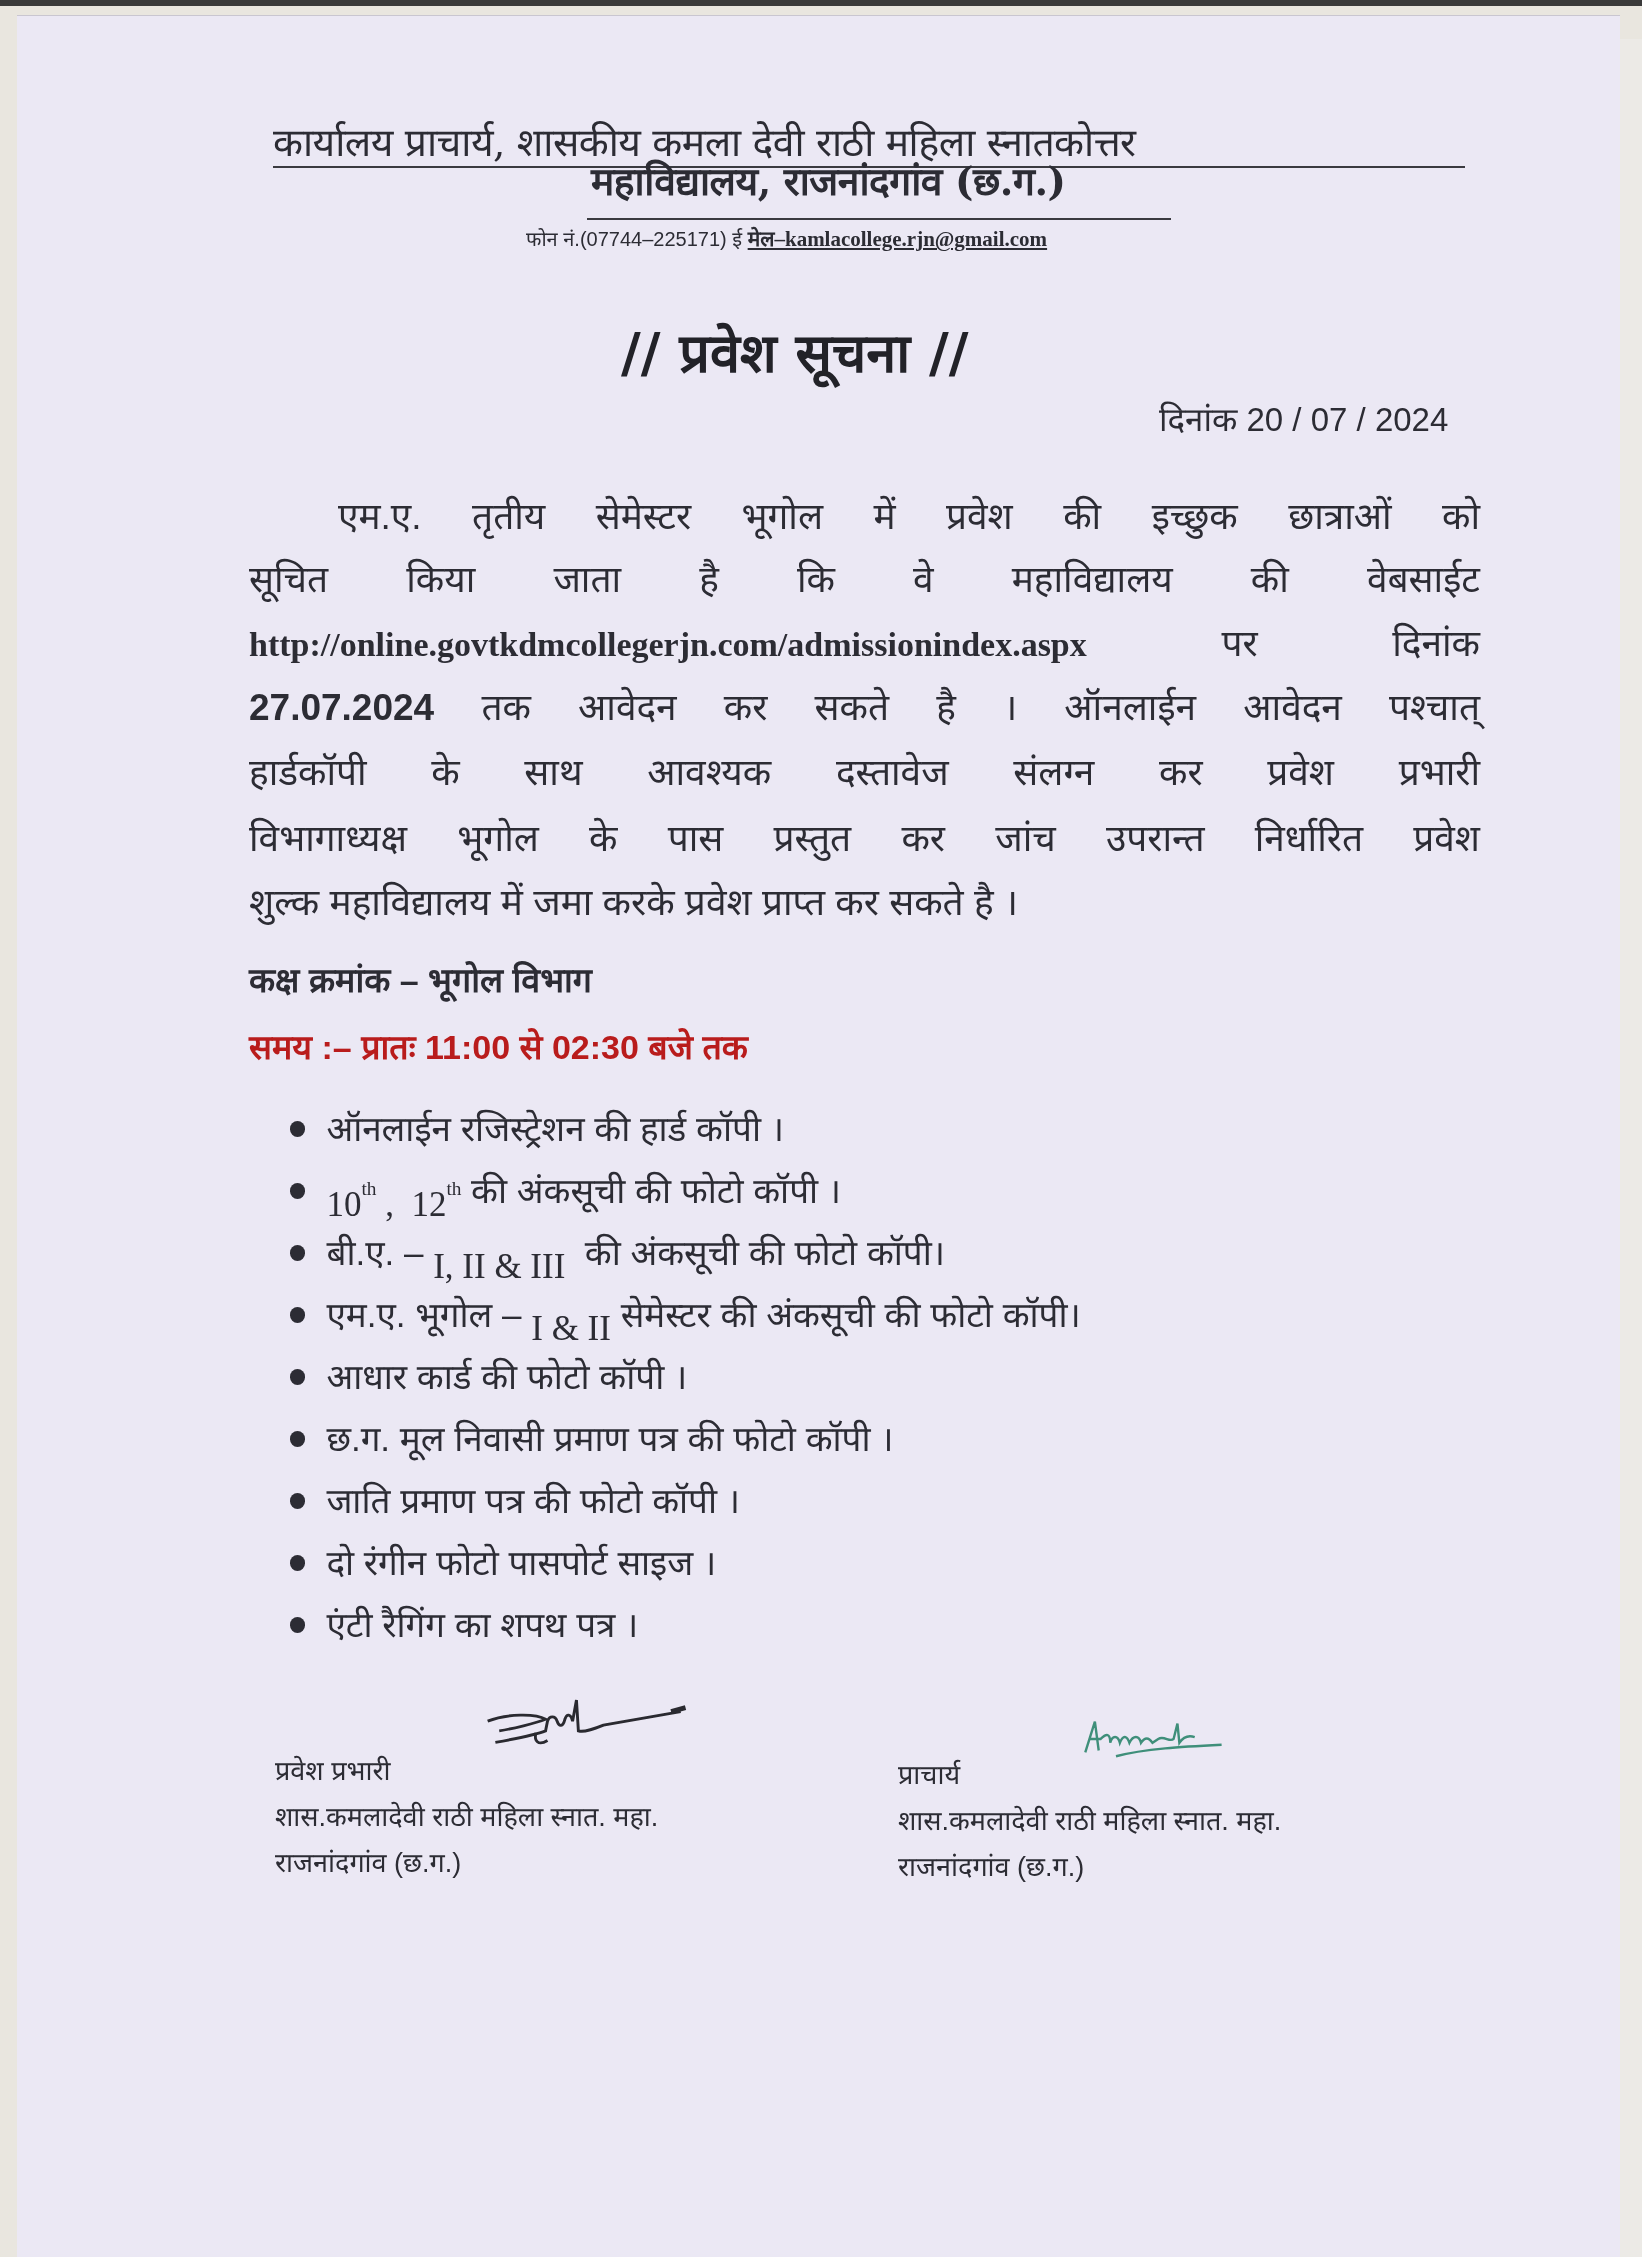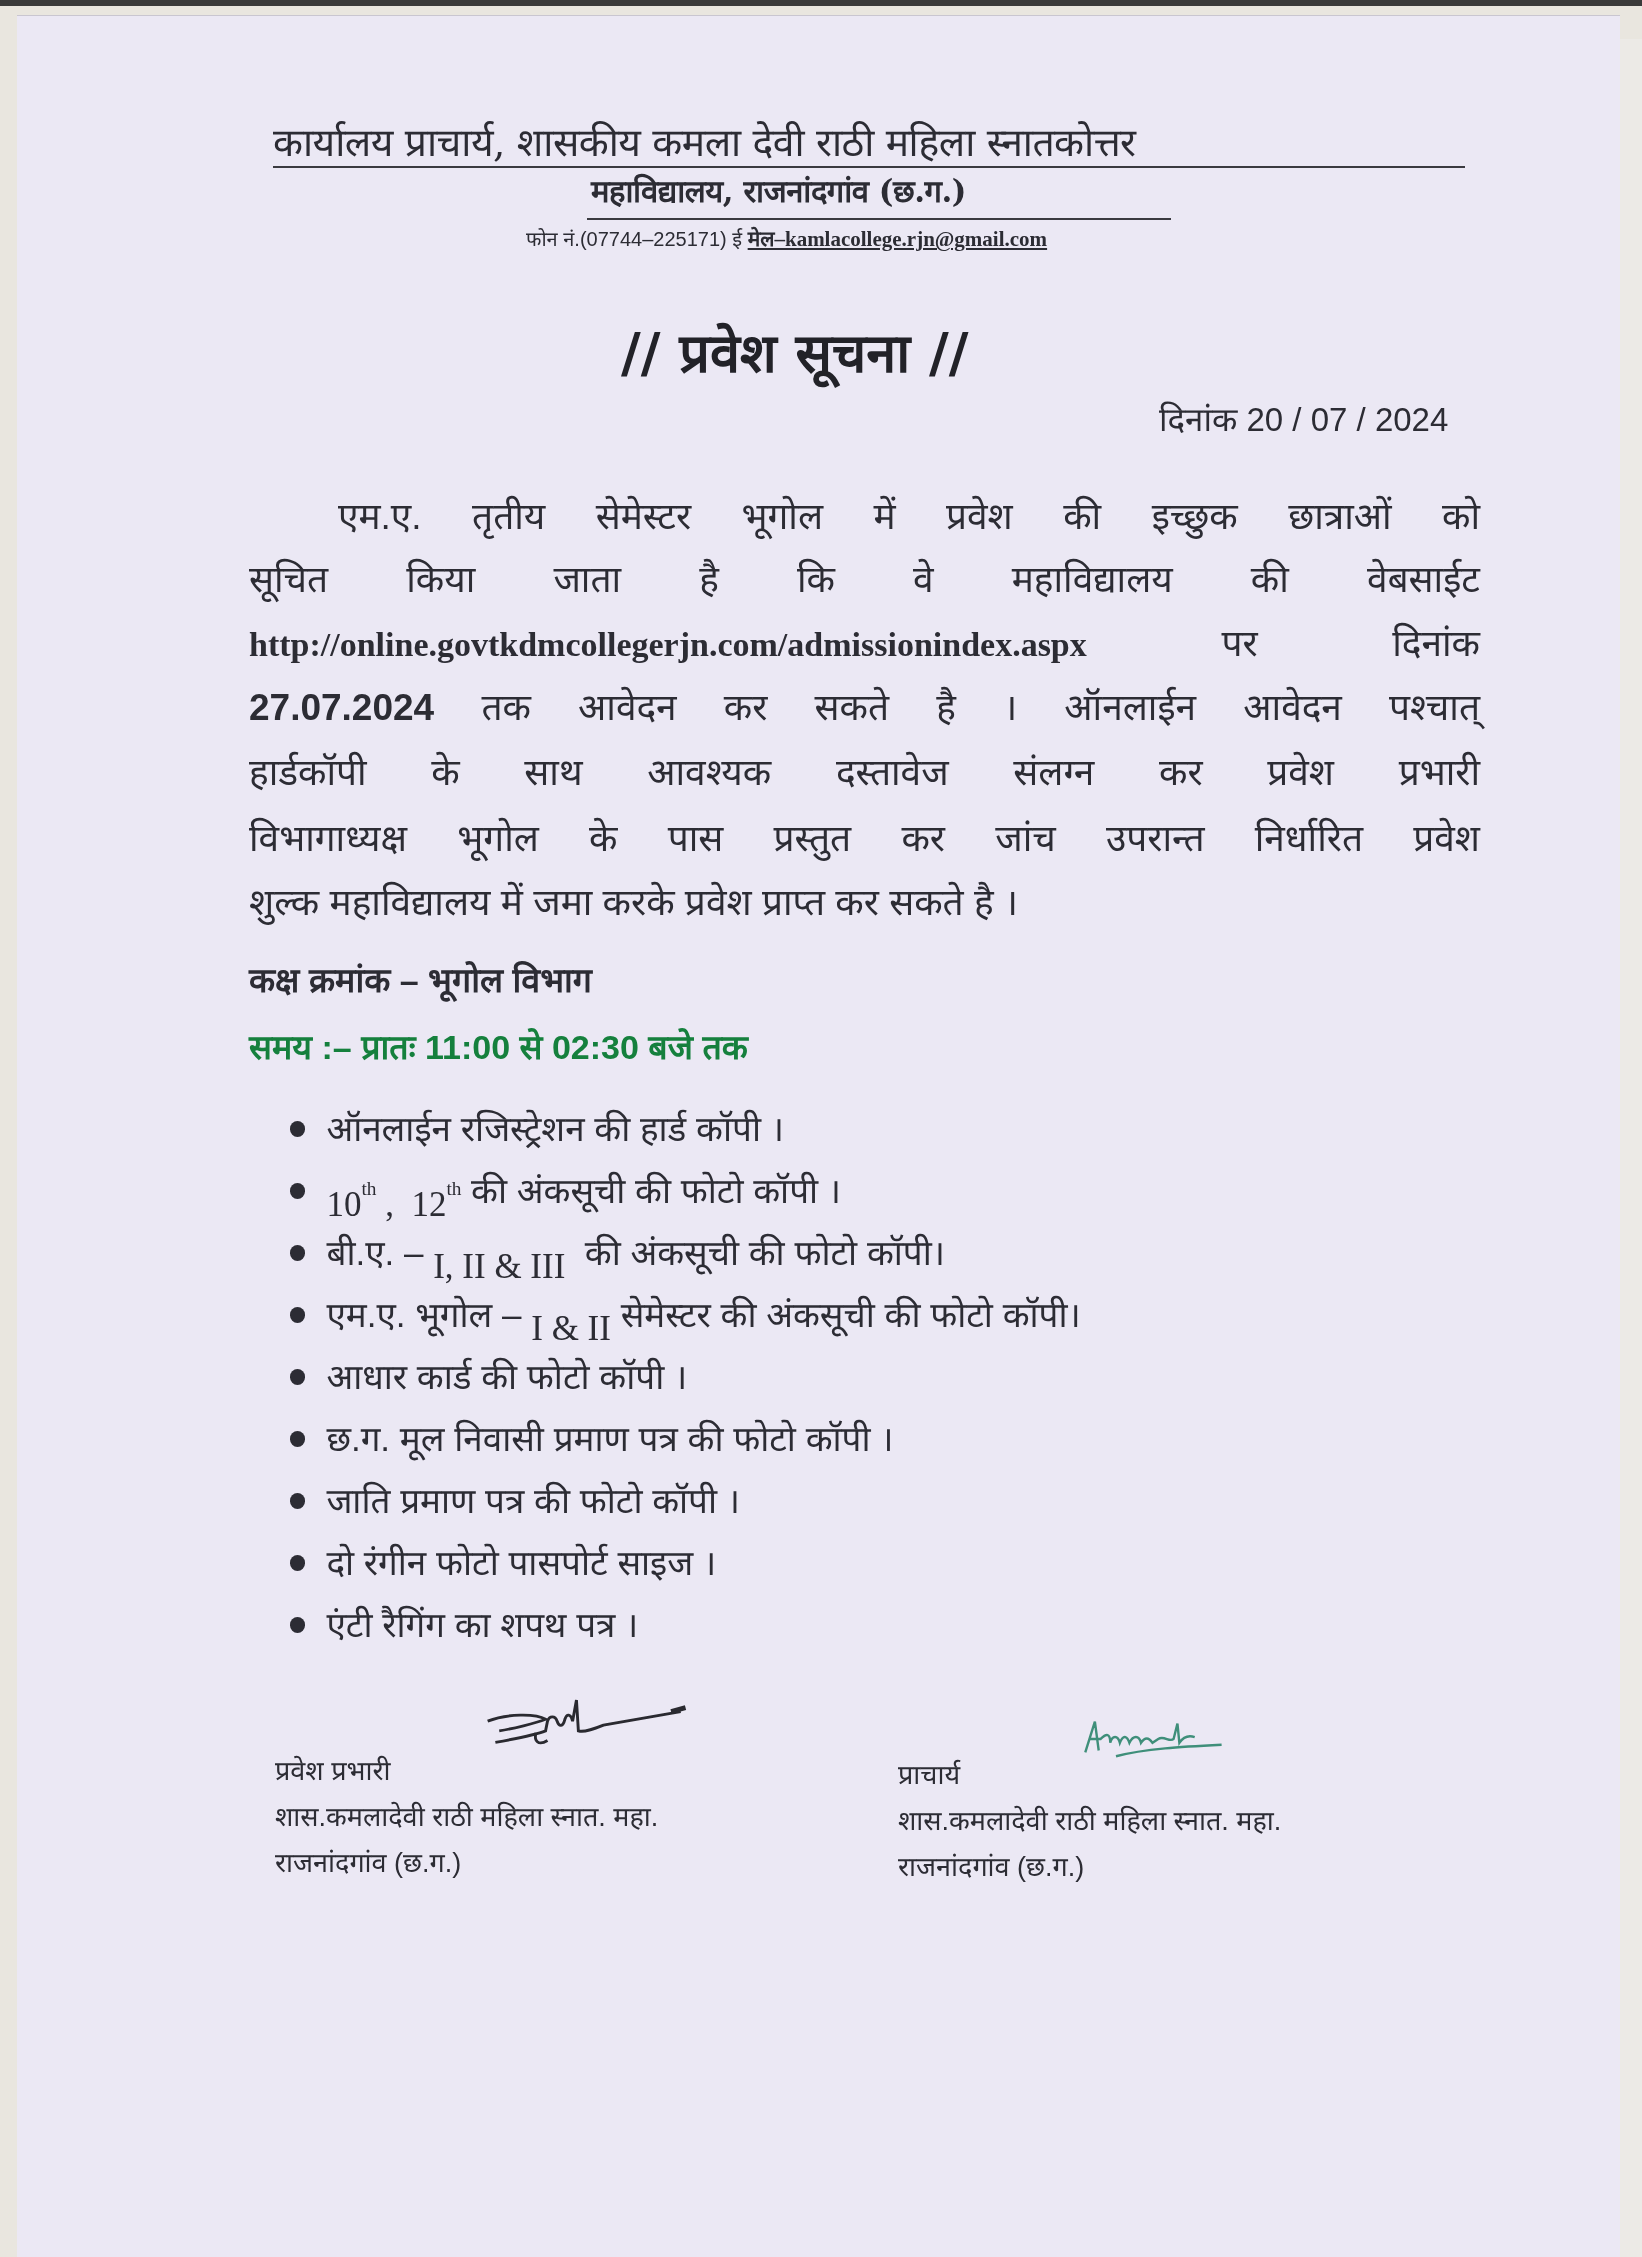--- a/index.html
+++ b/index.html
@@ -15,38 +15,38 @@
     background: #ebe8f4;
     box-shadow: inset 0 1px 0 #c9c6d0;
   }
   .paper-right-strip { position: absolute; left: 1601px; top: 39px; width: 42px; height: 2219px; background: #eceae6; }
 
   .abs { position: absolute; white-space: nowrap; }
 
   
   .hdr1 { left: 273px; top: 114px; font-size: 39px; font-weight: normal; font-family: "DejaVu Serif", serif; color: #2c2c34; letter-spacing: -0.5px; }
   .hdr1-line { position: absolute; left: 273px; top: 166px; width: 1192px; height: 1.9px; background: #3a3a40; }
-  .hdr2 { left: 591px; top: 169px; font-size: 31px; font-weight: bold; font-family: "DejaVu Serif", serif; color: #2c2c34; letter-spacing: -0.5px; }
+  .hdr2 { left: 591px; top: 153px; font-size: 39px; font-weight: bold; font-family: "DejaVu Serif", serif; color: #2c2c34; letter-spacing: -0.5px; }
   .hdr2-line { position: absolute; left: 587px; top: 218px; width: 584px; height: 1.9px; background: #3a3a40; }
   .contact { left: 526px; top: 224px; font-size: 20px; font-family: "Liberation Sans", sans-serif; color: #2c2c34; }
   .contact .email { font-family: "Liberation Serif", serif; font-weight: bold; text-decoration: underline; font-size: 21px; }
 
   
   .title { left: 621px; top: 314px; font-size: 54px; font-weight: bold; font-family: "DejaVu Serif", serif; color: #222228; }
   .date { left: 1159px; top: 396px; font-size: 33px; font-family: "Liberation Sans", sans-serif; color: #2c2c34; }
 
   
   .para-line { position: absolute; left: 249px; width: 1231px; font-size: 37px; font-family: "Liberation Sans", sans-serif; color: #2c2c34; text-align: justify; text-align-last: justify; white-space: nowrap; }
   .para-line.first { left: 338px; width: 1142px; }
   .para-line.last { text-align-last: left; }
   .url { font-family: "Liberation Serif", serif; font-weight: bold; font-size: 34px; }
   .bold-num { font-weight: bold; font-family: "Liberation Sans", sans-serif; }
 
   .room { left: 249px; top: 956px; font-size: 34px; font-weight: bold; font-family: "Liberation Sans", sans-serif; color: #2c2c34; }
-  .time { left: 249px; top: 1023px; font-size: 34px; font-weight: bold; font-family: "Liberation Sans", sans-serif; color: #15803d; }
+  .time { left: 249px; top: 1023px; font-size: 34px; font-weight: bold; font-family: "Liberation Sans", sans-serif; color: #b91c1c; }
 
   
   .doc-list { position: absolute; left: 290px; top: 1096px; margin: 0; padding: 0; list-style: none; }
   .doc-list li { height: 62px; font-size: 35px; font-family: "Liberation Sans", sans-serif; color: #2c2c34; white-space: nowrap; display: flex; align-items: center; }
   .bullet { display: inline-block; width: 15.4px; height: 15.4px; border-radius: 50%; background: #2c2c34; margin-right: 21px; margin-top: 3.9px; }
   .serif-roman { font-family: "Liberation Serif", serif; font-size: 35px; margin-top: 32px; }
   sup { font-family: "Liberation Serif", serif; font-size: 19.3px; vertical-align: 15.4px; line-height: 0; }
 
   
   .sig-block { position: absolute; text-align: left; font-family: "Liberation Sans", sans-serif; color: #2c2c34; font-size: 27px; line-height: 46px; }

